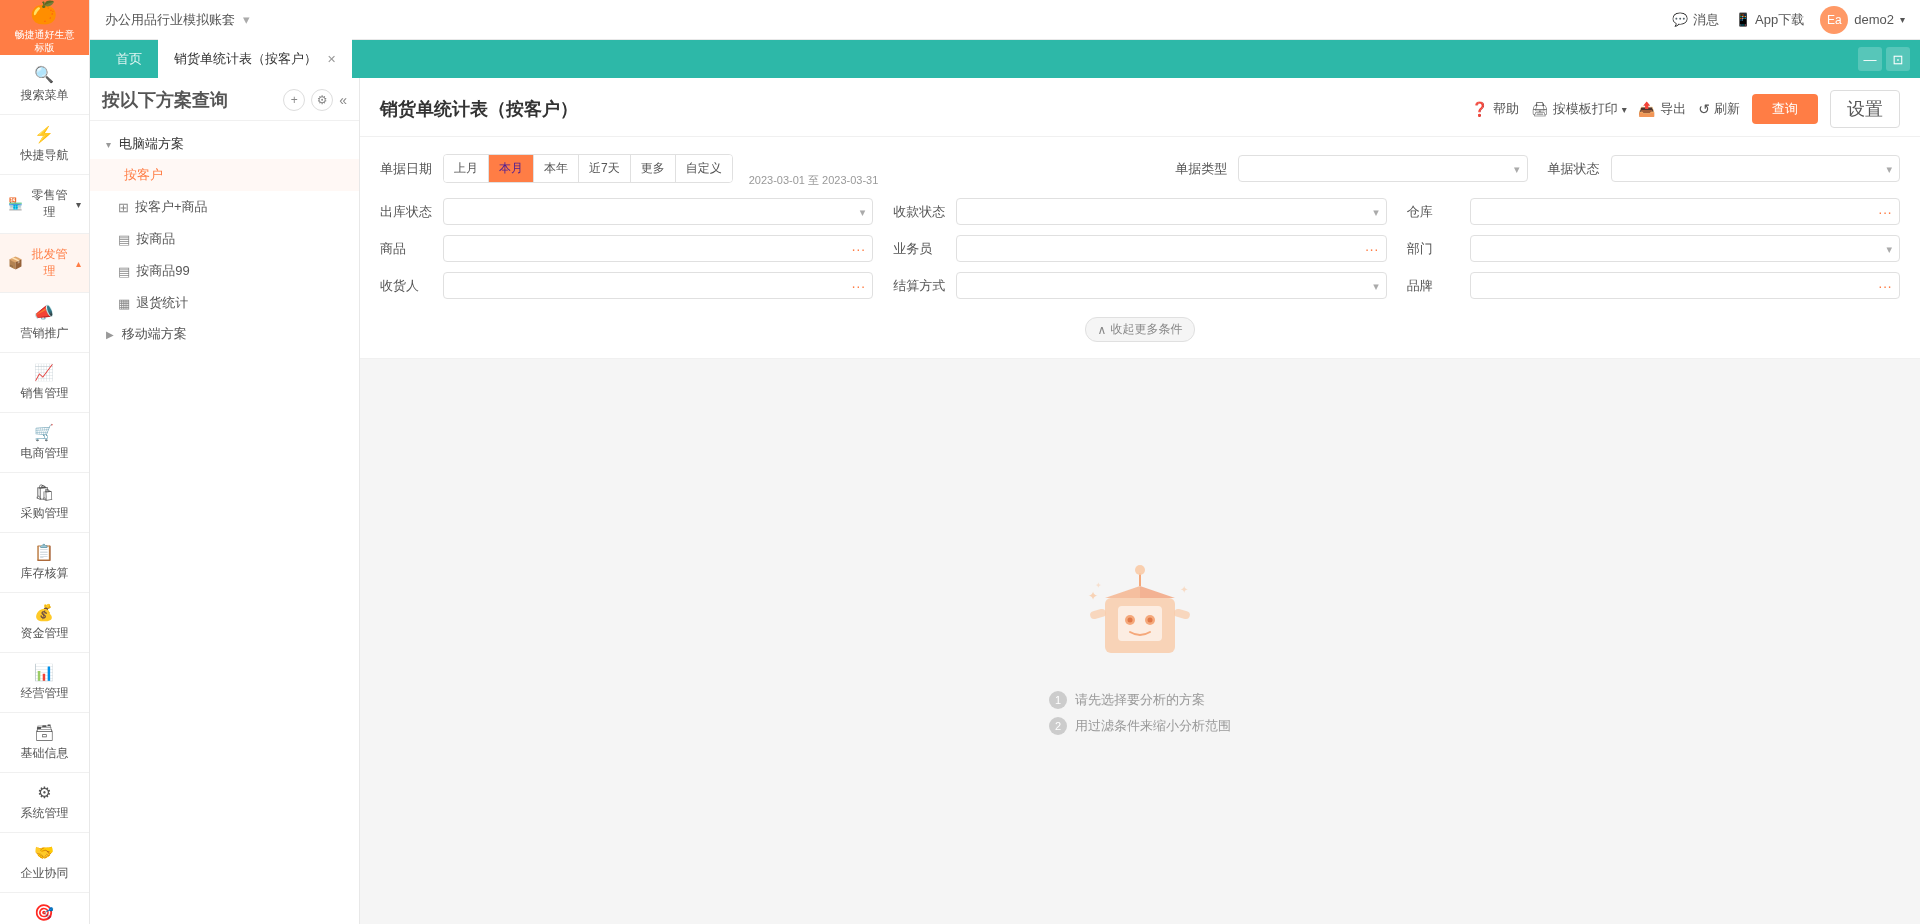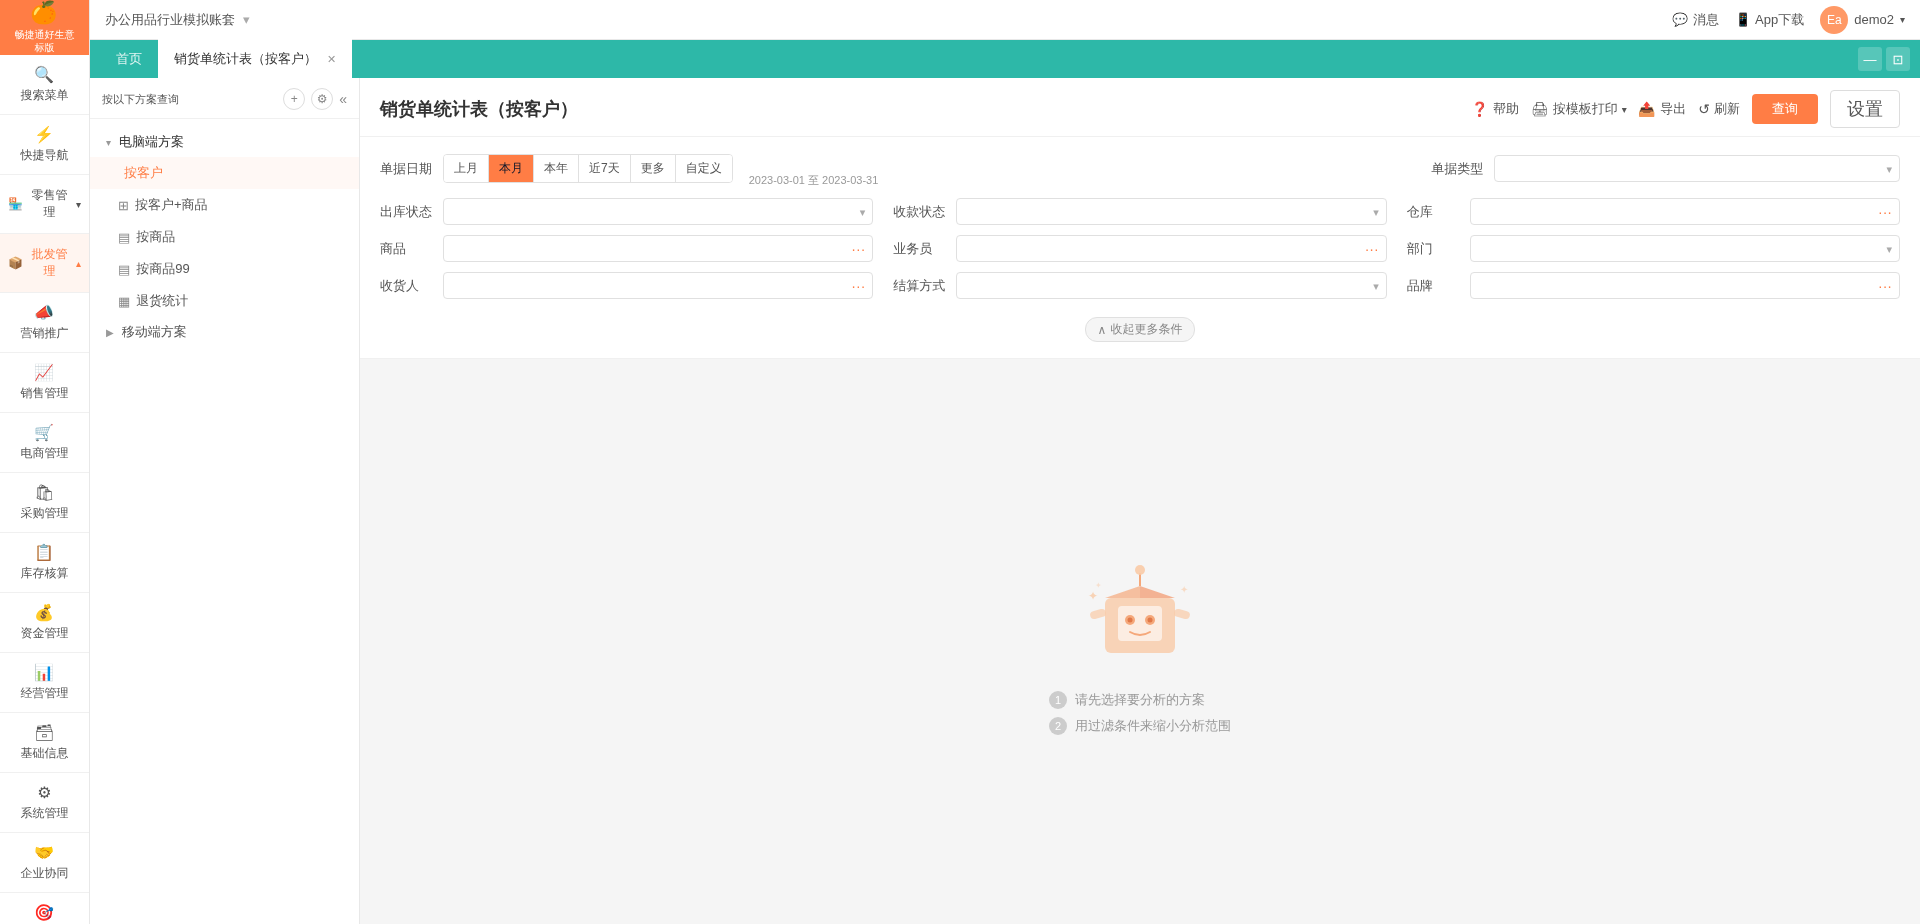--- a/index.html
+++ b/index.html
@@ -168,23 +168,23 @@
       overflow-y: auto;
     }
     .left-panel-header {
       padding: 10px 12px 8px;
       display: flex;
       align-items: center;
       justify-content: space-between;
       border-bottom: 1px solid #f0f0f0;
     }
     .left-panel-title {
-      font-size: 11px;
-      color: #555;
-      font-weight: 400;
+      font-size: 18px;
+      color: #555;
+      font-weight: 700;
     }
     .left-panel-actions {
       display: flex;
       gap: 6px;
       align-items: center;
     }
     .panel-action-btn {
       width: 22px;
       height: 22px;
       border-radius: 50%;
@@ -374,21 +374,21 @@
       padding: 5px 10px;
       font-size: 12px;
       cursor: pointer;
       color: #555;
       background: #fff;
       border: none;
       border-right: 1px solid #e0e0e0;
       white-space: nowrap;
     }
     .date-btn:last-child { border-right: none; }
-    .date-btn.active { background: #ff7d45; color: #0f172a; }
+    .date-btn.active { background: #ff7d45; color: #4c1d95; }
     .date-range-text {
       font-size: 11px;
       color: #999;
       padding: 0 8px;
       white-space: nowrap;
       margin-top: 24px;
     }
     .dots-btn {
       background: none;
       border: none;
@@ -681,20 +681,28 @@
             <span class="date-range-text">2023-03-01 至 2023-03-31</span>
           </div>
           <div class="filter-item">
             <span class="filter-label">单据类型</span>
             <div class="filter-select-wrapper">
               <select class="filter-select">
                 <option></option>
               </select>
             </div>
           </div>
+          <div class="filter-item">
+            <span class="filter-label">单据状态</span>
+            <div class="filter-select-wrapper">
+              <select class="filter-select">
+                <option></option>
+              </select>
+            </div>
+          </div>
         </div>
 
         <div class="filter-row">
           <div class="filter-item">
             <span class="filter-label">出库状态</span>
             <div class="filter-select-wrapper">
               <select class="filter-select">
                 <option></option>
               </select>
             </div>

